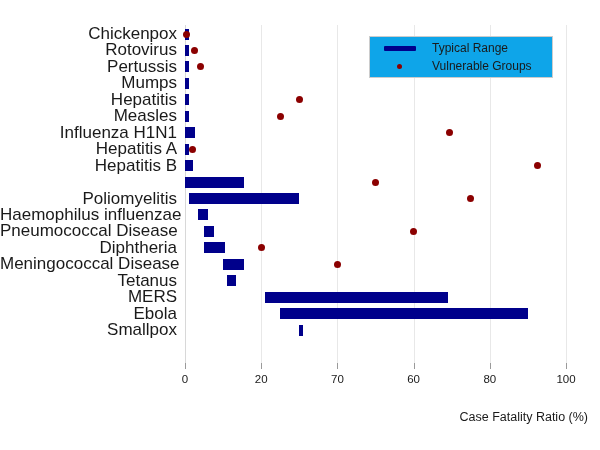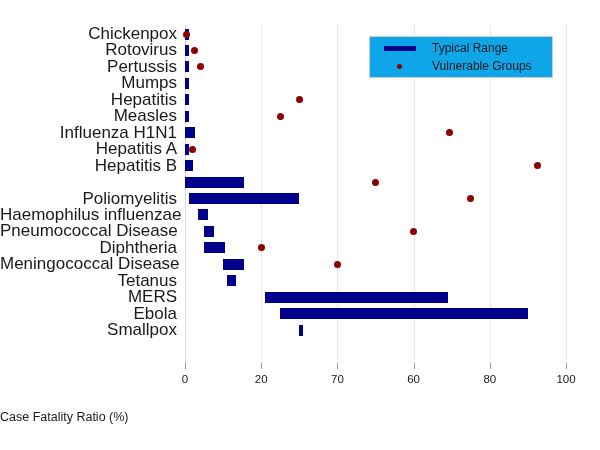--- a/index.html
+++ b/index.html
@@ -74,21 +74,21 @@
     top: 10px;
     font-size: 11.5px;
     color: #1a1a1a;
     transform: translateX(-50%);
     white-space: nowrap;
   }
   #xaxis-title {
     position: absolute;
     left: 0; top: 410px;
     width: 588px;
-    text-align: left;
+    text-align: right;
     font-size: 12.5px;
     color: #1a1a1a;
   }
   
   #legend {
     position: absolute;
     left: 369px; top: 36px;
     width: 184px; height: 42px;
     border: 1px solid #cccccc;
     background: #0ea5e9;

